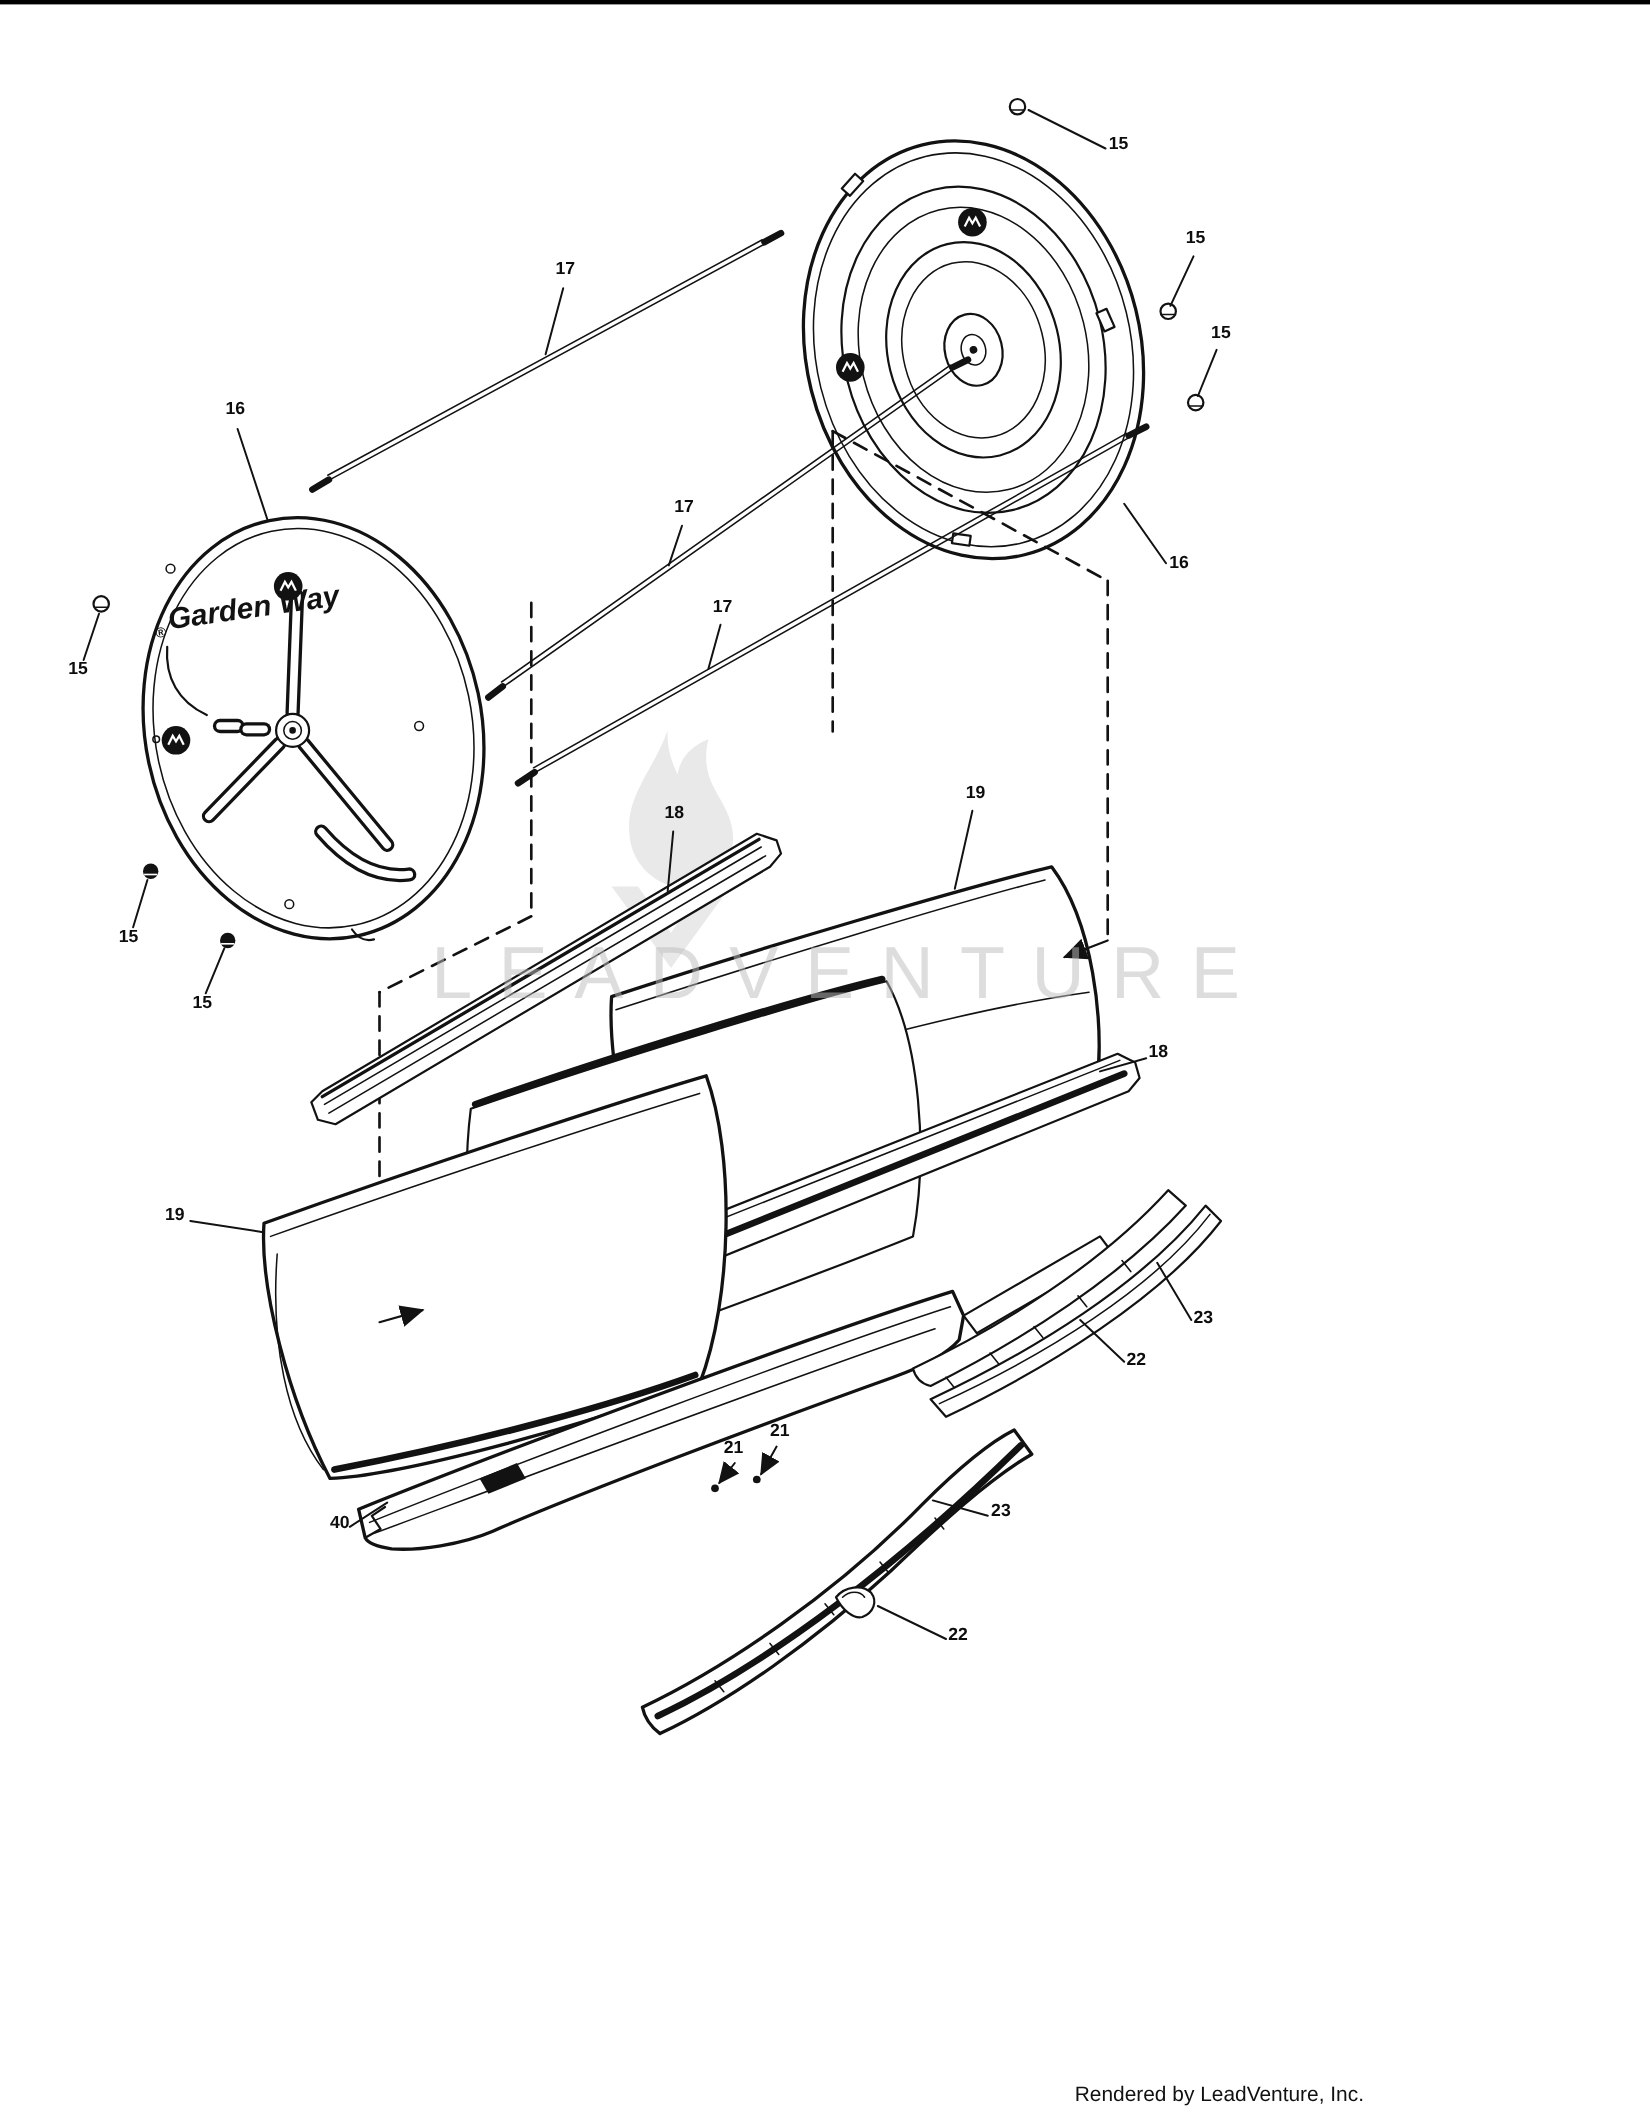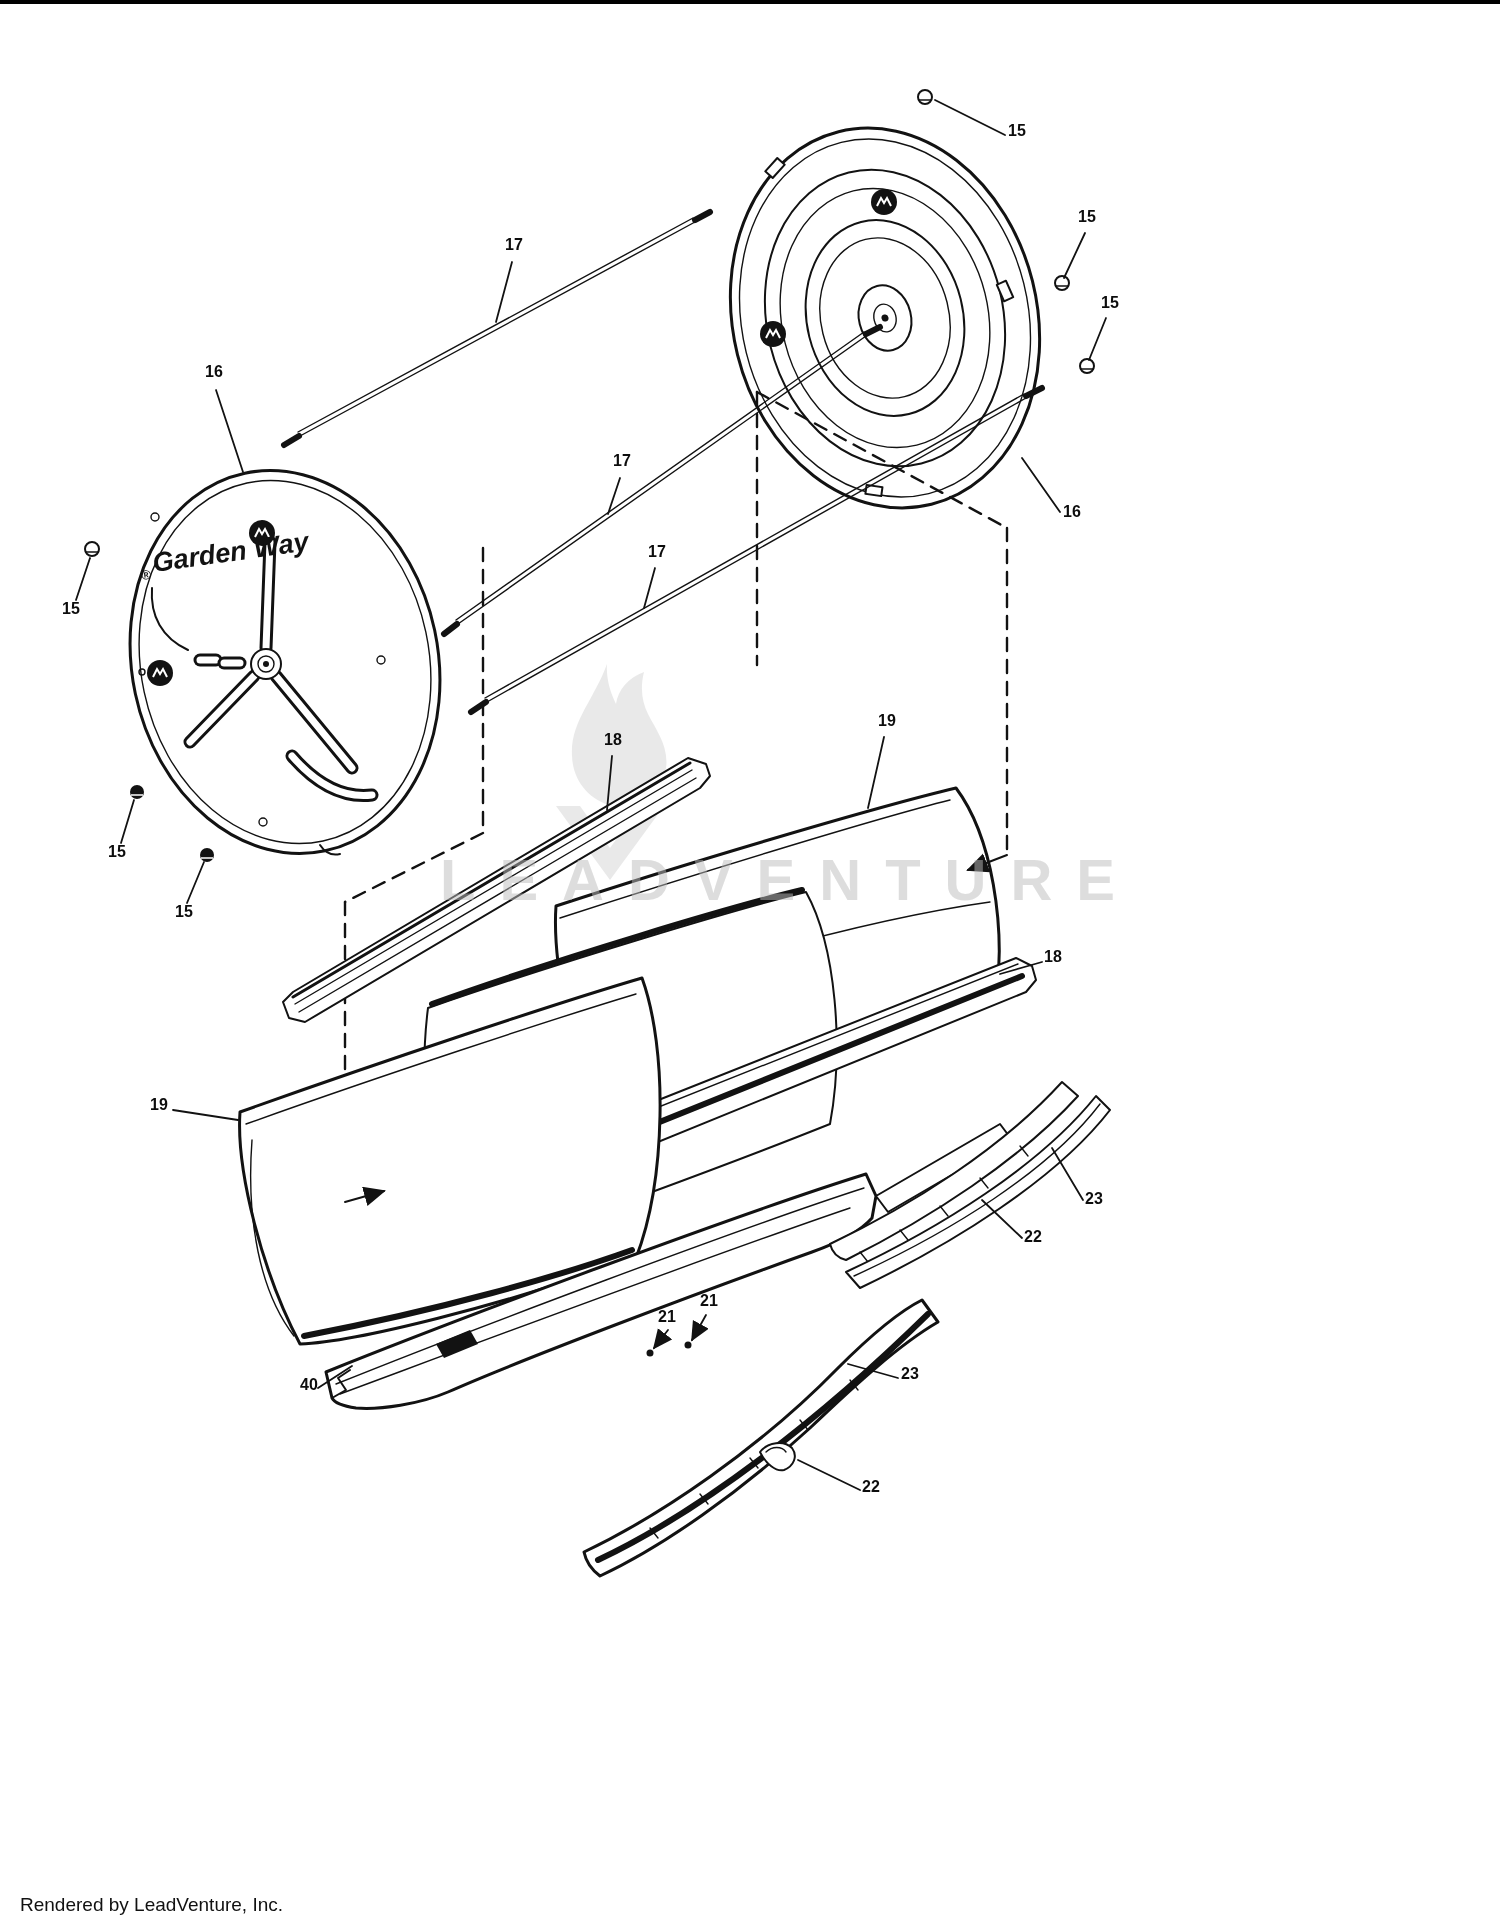--- a/index.html
+++ b/index.html
@@ -12,25 +12,25 @@
   .thin{stroke-width:1.4;}
   .thick{stroke-width:3;}
   .band{stroke-width:6;}
   .tip{stroke-width:6;}
   .fillw{fill:#ffffff;}
   .ink{fill:#121212;stroke:none;}
   .dash{stroke-dasharray:13 9;stroke-width:2.4;}
   .ghost{fill:#d7d7d7;stroke:none;opacity:.55;}
   .slotb{stroke:#121212;stroke-width:13;fill:none;stroke-linecap:round;}
   .slotw{stroke:#ffffff;stroke-width:7;fill:none;stroke-linecap:round;}
-  .wm-txt{position:absolute;left:392px;top:846px;font-size:58px;font-weight:700;
-          letter-spacing:24px;color:#bdbdbd;opacity:.5;white-space:nowrap;pointer-events:none;margin-left:48px;}
+  .wm-txt{position:absolute;left:392px;top:846px;font-size:67px;font-weight:400;
+          letter-spacing:24px;color:#bdbdbd;opacity:.5;white-space:nowrap;pointer-events:none;}
   .callout{position:absolute;font-weight:bold;font-size:16px;color:#0d0d0d;}
-  .footer{position:absolute;bottom:10px;left:0;width:1240px;text-align:left;
-          font-size:19px;color:#111;padding-left:20px;}
+  .footer{position:absolute;bottom:10px;left:0;width:1240px;text-align:right;
+          font-size:19px;color:#111;}
   .brandtxt{font-style:italic;font-weight:bold;font-size:27px;fill:#121212;}
   .regtxt{font-size:13px;font-weight:bold;fill:#121212;}
 </style>
 </head>
 <body>
 
 <div class="stage">
   <div class="topline"></div>
 
   <svg width="1500" height="1926" viewBox="0 0 1500 1926">

